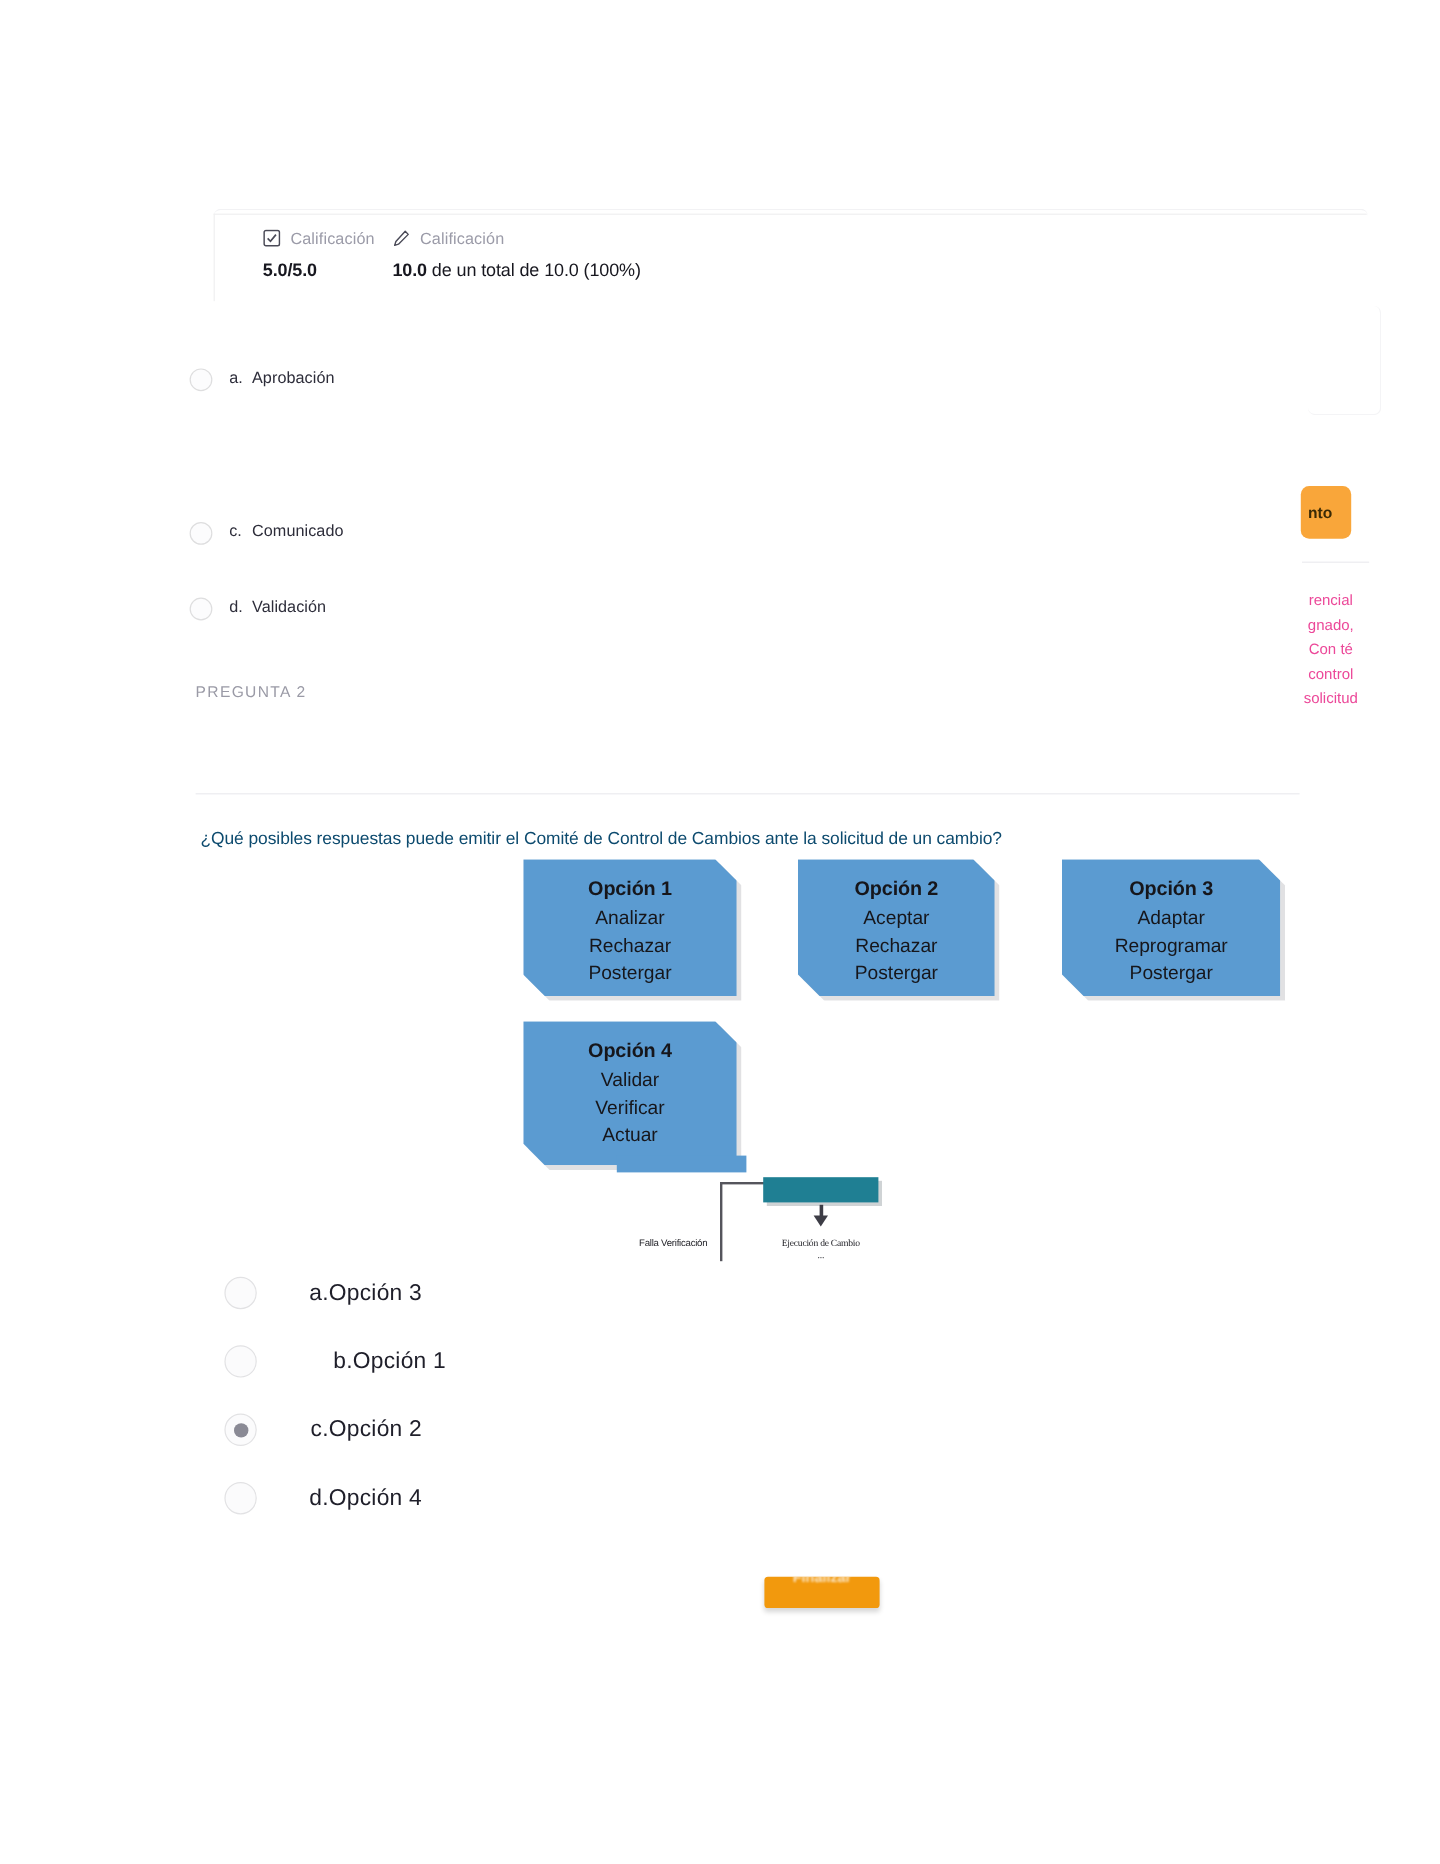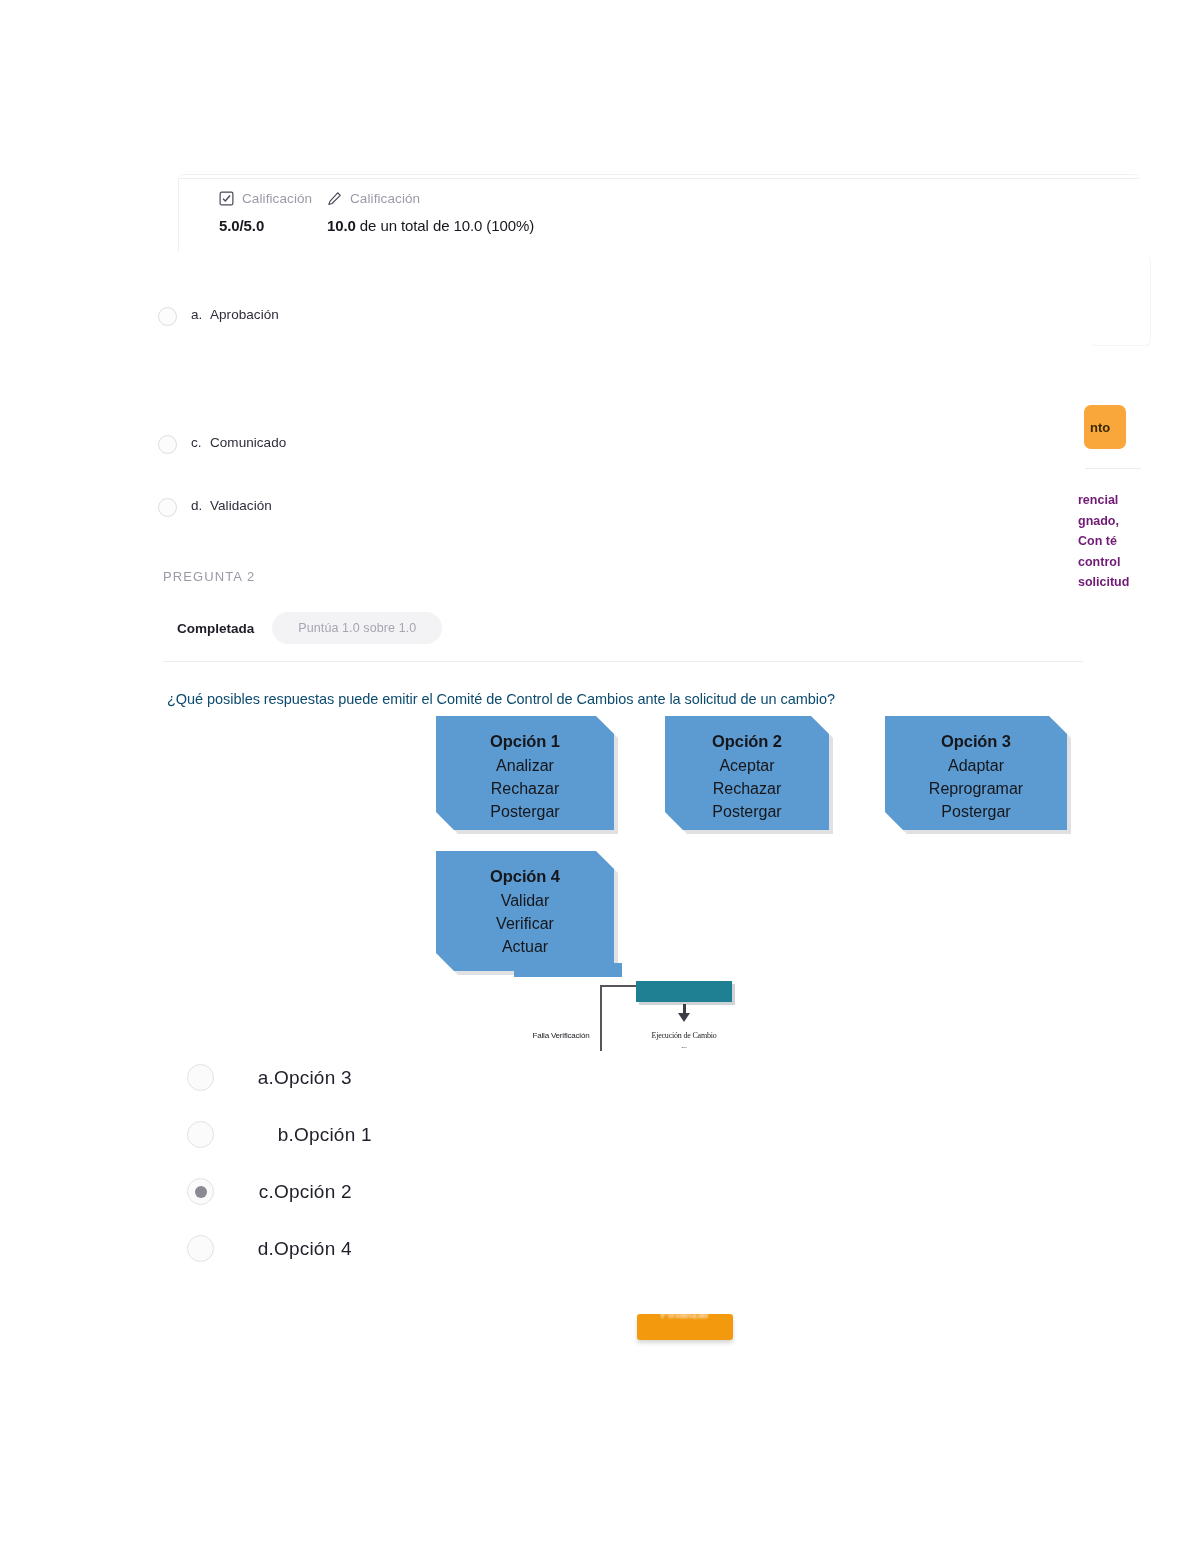--- a/index.html
+++ b/index.html
@@ -281,25 +281,24 @@
     justify-content: flex-start;
     padding-left: 6px;
     box-sizing: border-box;
     overflow: hidden;
     filter: blur(.3px);
   }
   .edge-lines {
     position: absolute;
     font-size: 12.5px;
     line-height: 20.5px;
-    color: #701a75;
-    text-align: left;
+    color: #ec4899;
+    text-align: center;
     filter: blur(.35px);
     white-space: nowrap;
-    font-weight: bold;
   }
 
   
   .orange-btn {
     position: absolute;
     background: #f2990d;
     border-radius: 3px;
     box-shadow: 0 3px 4px rgba(0,0,0,.16);
     overflow: hidden;
     color: #fff;
@@ -375,24 +374,20 @@
     <span class="ans-text"><span class="ltr">c.</span><span>Comunicado</span></span>
   </div>
 
   <div class="ans-row" style="left:158px; top:498px;">
     <span class="radio"></span>
     <span class="ans-text"><span class="ltr">d.</span><span>Validación</span></span>
   </div>
 
   <div class="pregunta-label" style="left:163px; top:569px;">PREGUNTA 2</div>
 
-  <div class="state-row" style="left:177px; top:612px;">
-    <span class="state-word">Completada</span>
-    <span class="score-pill">Puntúa 1.0 sobre 1.0</span>
-  </div>
 
   <div class="q2-title" style="left:167px; top:691px;">¿Qué posibles respuestas puede emitir el Comité de Control de Cambios ante la solicitud de un cambio?</div>
 
   <div class="diagram" style="left:0px; top:0px; width:1200px; height:1000px;">
 
     <div class="obox-shadow" style="left:440px; top:720px; width:178px; height:114px;"></div>
     <div class="obox" style="left:436px; top:716px; width:178px; height:114px;">
       <div class="ohead">Opción 1</div>
       <div class="oline">Analizar</div>
       <div class="oline">Rechazar</div>

